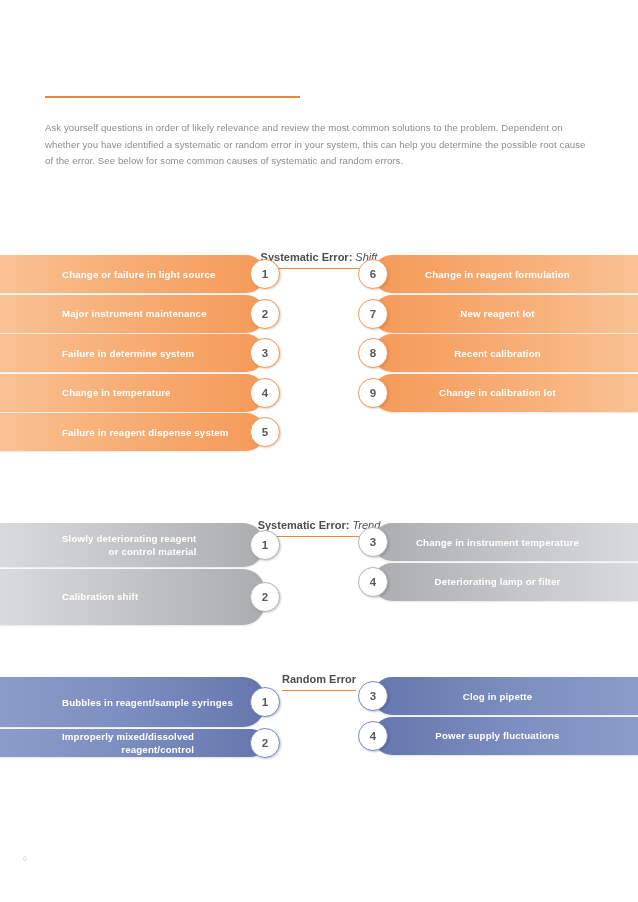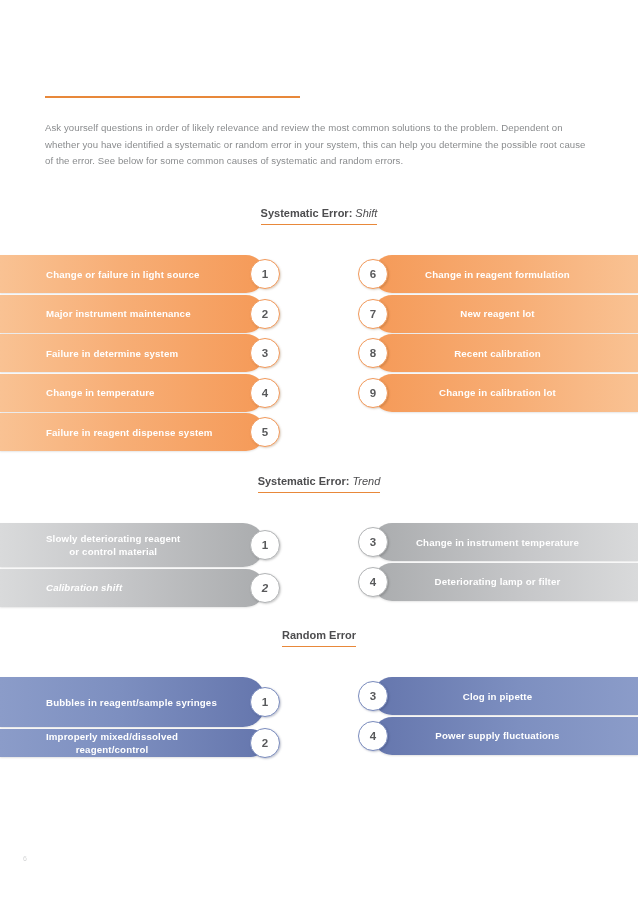--- a/index.html
+++ b/index.html
@@ -52,20 +52,21 @@
     color: #8a8c8e;
     letter-spacing: 0.08px;
   }
 
   
   .cat-header {
     position: absolute;
     left: 0;
     width: 638px;
     text-align: center;
+    margin-top: 44px;
   }
   .cat-title {
     font-size: 11px;
     color: #4d4d4f;
     font-weight: bold;
     white-space: nowrap;
     display: inline-block;
     position: relative;
     padding-bottom: 6px;
   }
@@ -107,24 +108,24 @@
     height: 100%;
     box-sizing: border-box;
     display: flex;
     align-items: center;
   }
   
   .left .bar {
     left: 0;
     right: 21px;
     border-radius: 0 22px 22px 0;
-    padding-left: 46px;
+    padding-left: 62px;
     padding-right: 30px;
     justify-content: flex-start;
-    text-align: center;
+    text-align: right;
   }
   
   .right .bar {
     left: 21px;
     right: 0;
     border-radius: 22px 0 0 22px;
     padding-right: 46px;
     padding-left: 30px;
     justify-content: center;
     text-align: right;
@@ -271,21 +272,21 @@
       </div>
       <div class="cat-header" style="top: 471px;"><span class="cat-title"><span>Systematic Error:</span><span class="variant"> Trend</span></span></div>
       <div class="bar-group" style="top: 523px; height: 85px;">
         <div class="bar-col left gray">
           <div class="bar-row" style="height: 44px;">
             <div class="bar">
               <div class="bar-label">Slowly deteriorating reagent<br>or control material</div>
             </div>
             <div class="badge">1</div>
           </div>
-          <div class="bar-row" style="height: 38px; font-style: italic;">
+          <div class="bar-row" style="height: 56px;">
             <div class="bar">
               <div class="bar-label">Calibration shift</div>
             </div>
             <div class="badge">2</div>
           </div>
         </div>
         <div class="bar-col right gray">
           <div class="bar-row" style="height: 38px;">
             <div class="bar">
               <div class="bar-label">Change in instrument temperature</div>

